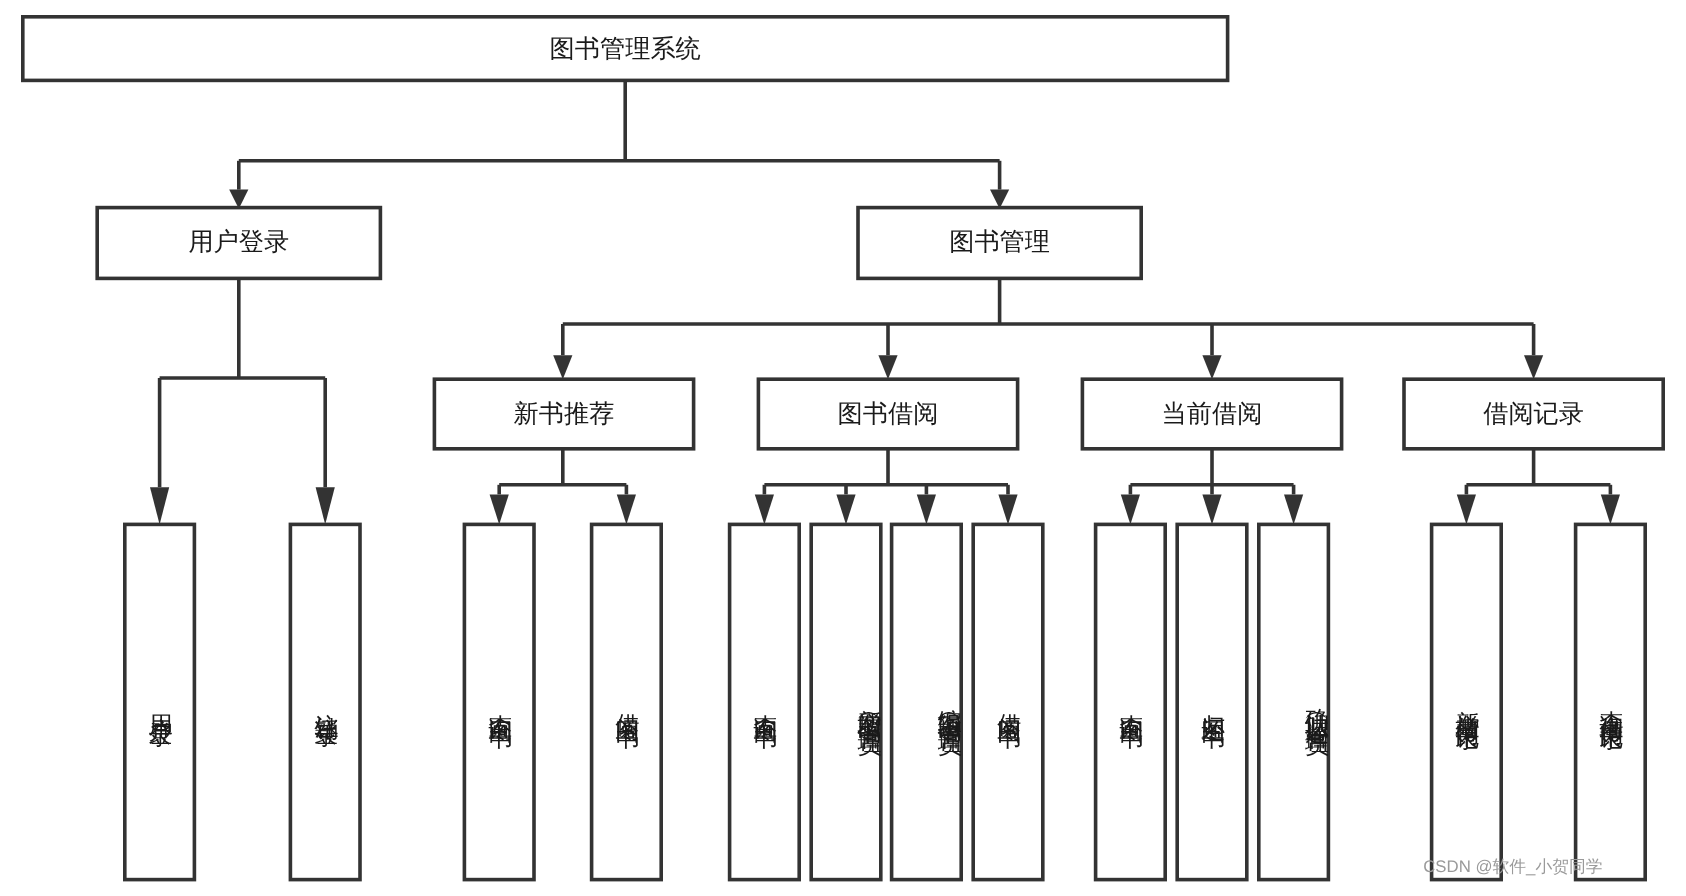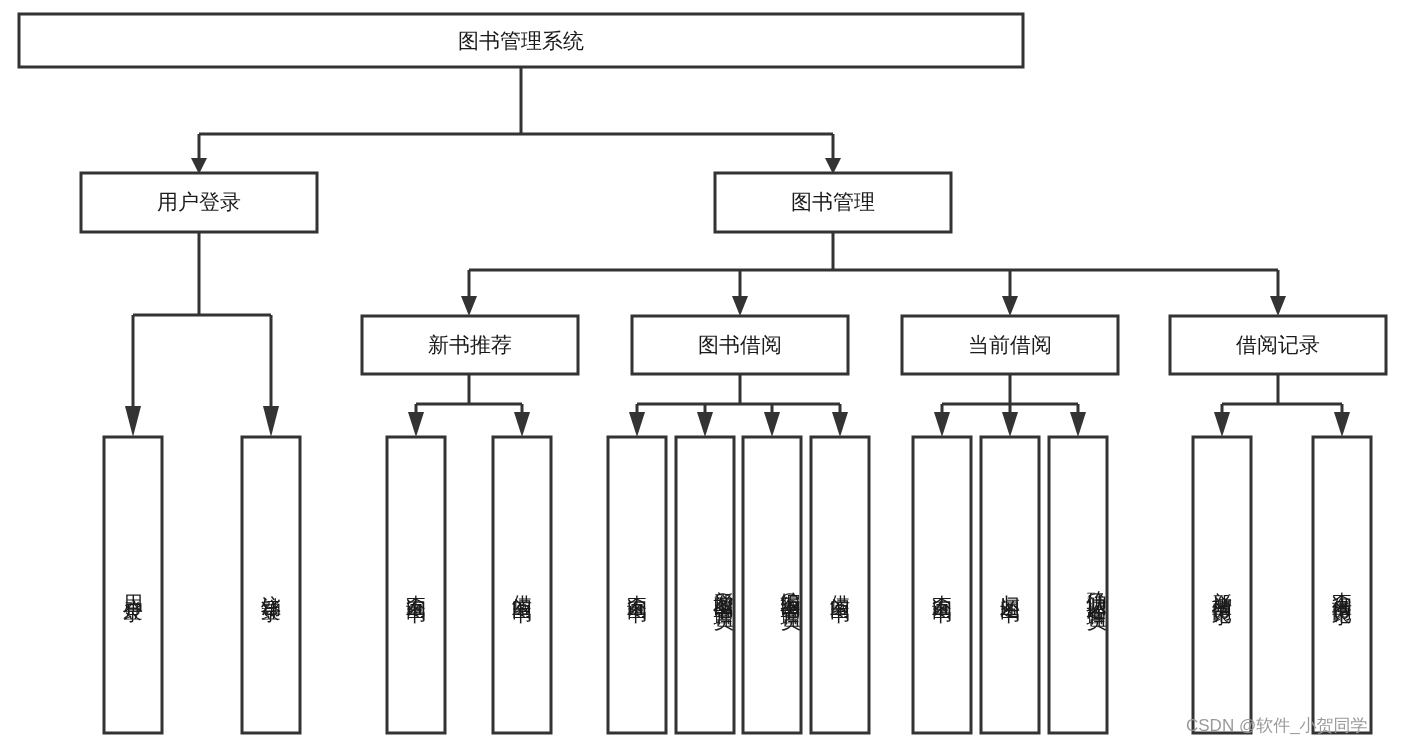--- a/index.html
+++ b/index.html
@@ -60,21 +60,21 @@
     letter-spacing: 3px;
     color: #1a1a1a;
     white-space: nowrap;
     pointer-events: none;
   }
   .watermark {
     position: absolute;
     left: 1186px;
     top: 714px;
     font-family: "Liberation Sans", "DejaVu Sans", sans-serif;
-    font-size: 17px;
+    font-size: 14px;
     color: #9a9a9a;
     white-space: nowrap;
   }
 </style>
 </head>
 <body>
 
 <div id="diagram-root">
 
   <svg class="canvas" viewBox="0 0 1405 747" xmlns="http://www.w3.org/2000/svg">

